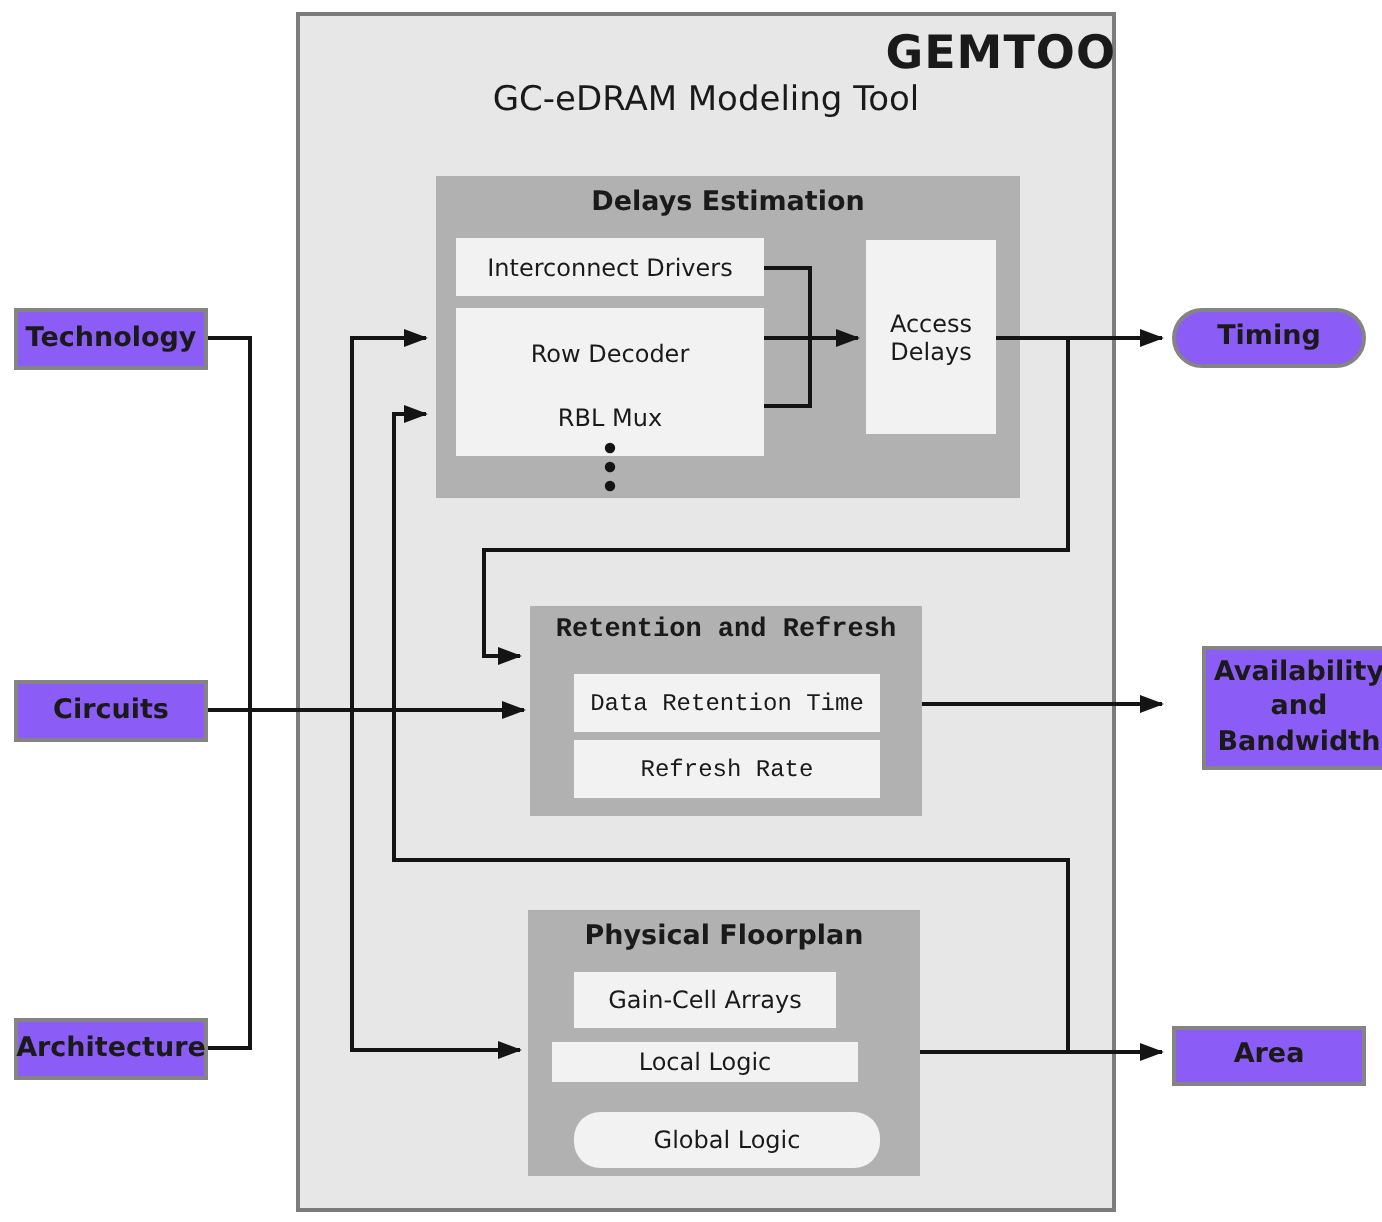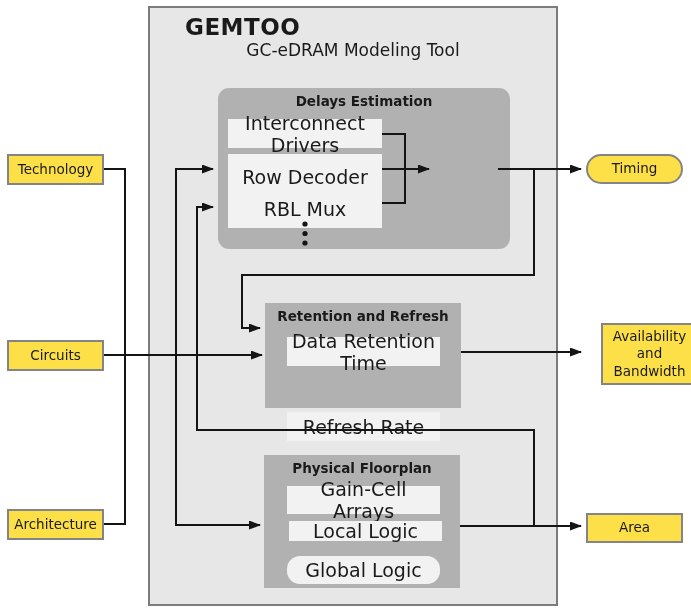--- a/index.html
+++ b/index.html
@@ -8,74 +8,76 @@
     position:relative;width:691px;height:611px;background:#ffffff;
     font-family:"DejaVu Sans","Liberation Sans",sans-serif;color:#1a1a1a;
     overflow:hidden;
   }
   .frame{
     position:absolute;left:148px;top:6px;width:410px;height:600px;
     background:#e7e7e7;border:2px solid #7c7c7c;
   }
   .title-main{
     position:absolute;left:148px;top:14px;width:410px;
-    text-align:left;font-size:23px;font-weight:bold;letter-spacing:.5px;padding-left:37px;
+    text-align:right;font-size:23px;font-weight:bold;letter-spacing:.5px;padding-left:37px;
   }
   .title-sub{
     position:absolute;left:148px;top:40px;width:410px;
     text-align:center;font-size:17px;
   }
   .module{position:absolute;background:#b1b1b1;}
   .module-header{
     position:absolute;left:0;top:5px;width:100%;text-align:center;
     font-size:13.5px;font-weight:bold;
   }
   .item{
     position:absolute;background:#f2f2f2;
     display:flex;align-items:center;justify-content:center;
-    font-size:19px;text-align:center;
+    font-size:12px;text-align:center;
   }
-  .mod-delays{left:218px;top:88px;width:292px;height:161px;border-radius:11px;}
-  .mod-retention{left:265px;top:303px;width:196px;height:105px;}
+  .mod-delays{left:218px;top:88px;width:292px;height:161px;}
+  .mod-retention{left:265px;top:303px;width:196px;height:105px;font-family:Liberation Mono, monospace;}
   .mod-floorplan{left:264px;top:455px;width:196px;height:133px;}
   .io{
-    position:absolute;width:97px;background:#fde047;border:2px solid #848484;
+    position:absolute;width:97px;background:#8b5cf6;border:2px solid #848484;
     display:flex;align-items:center;justify-content:center;
-    font-size:13.5px;text-align:center;line-height:1.3;
+    font-size:13.5px;text-align:center;line-height:1.3;font-weight:bold;
   }
   .ml{white-space:pre-line;}
   .overlay{position:absolute;left:0;top:0;pointer-events:none;}
   .ln{fill:none;stroke:#141414;stroke-width:2;}
 </style>
 </head>
 <body>
 
 <div class="canvas">
 
   <div class="frame"></div>
   <div class="title-main">GEMTOO</div>
   <div class="title-sub">GC-eDRAM Modeling Tool</div>
 
   <div class="module mod-delays">
     <div class="module-header">Delays Estimation</div>
     <div class="item" style="left:10px;top:31px;width:154px;height:29px;">Interconnect Drivers</div>
     <div class="item" style="left:10px;top:66px;width:154px;height:45px;">Row Decoder</div>
     <div class="item" style="left:10px;top:101px;width:154px;height:39px;">RBL Mux</div>
+    <div class="item ml" style="left:215px;top:32px;width:65px;height:97px;">Access
+Delays</div>
   </div>
 
   <div class="module mod-retention">
     <div class="module-header">Retention and Refresh</div>
     <div class="item" style="left:22px;top:34px;width:153px;height:29px;">Data Retention Time</div>
-    <div class="item" style="left:22px;top:67px;width:153px;height:29px;margin-top:42px;">Refresh Rate</div>
+    <div class="item" style="left:22px;top:67px;width:153px;height:29px;">Refresh Rate</div>
   </div>
 
   <div class="module mod-floorplan">
     <div class="module-header">Physical Floorplan</div>
-    <div class="item" style="left:23px;top:31px;width:153px;height:28px;">Gain-Cell Arrays</div>
-    <div class="item" style="left:25px;top:66px;width:153px;height:20px;">Local Logic</div>
+    <div class="item" style="left:23px;top:31px;width:131px;height:28px;">Gain-Cell Arrays</div>
+    <div class="item" style="left:12px;top:66px;width:153px;height:20px;">Local Logic</div>
     <div class="item" style="left:23px;top:101px;width:153px;height:28px;border-radius:13px;">Global Logic</div>
   </div>
 
   <div class="io" style="left:7px;top:154px;height:31px;">Technology</div>
   <div class="io" style="left:7px;top:340px;height:31px;">Circuits</div>
   <div class="io" style="left:7px;top:509px;height:31px;">Architecture</div>
 
   <div class="io" style="left:586px;top:154px;height:30px;border-radius:15px;">Timing</div>
   <div class="io ml" style="left:586px;top:323px;height:62px;margin-left:15px;">Availability
 and

